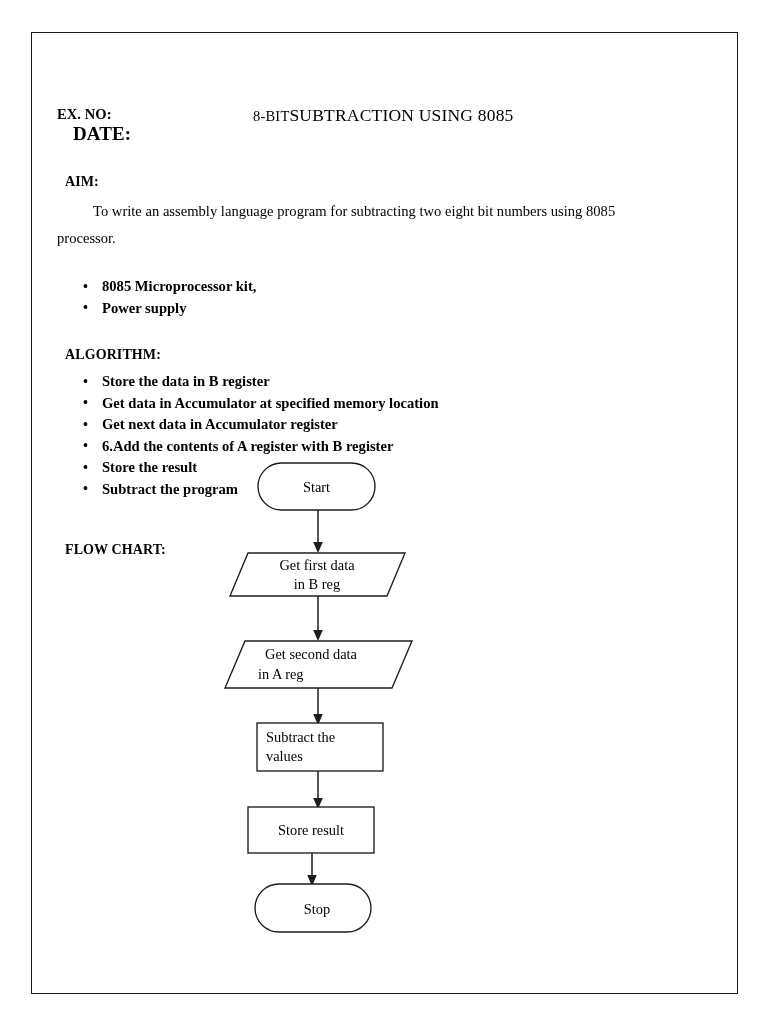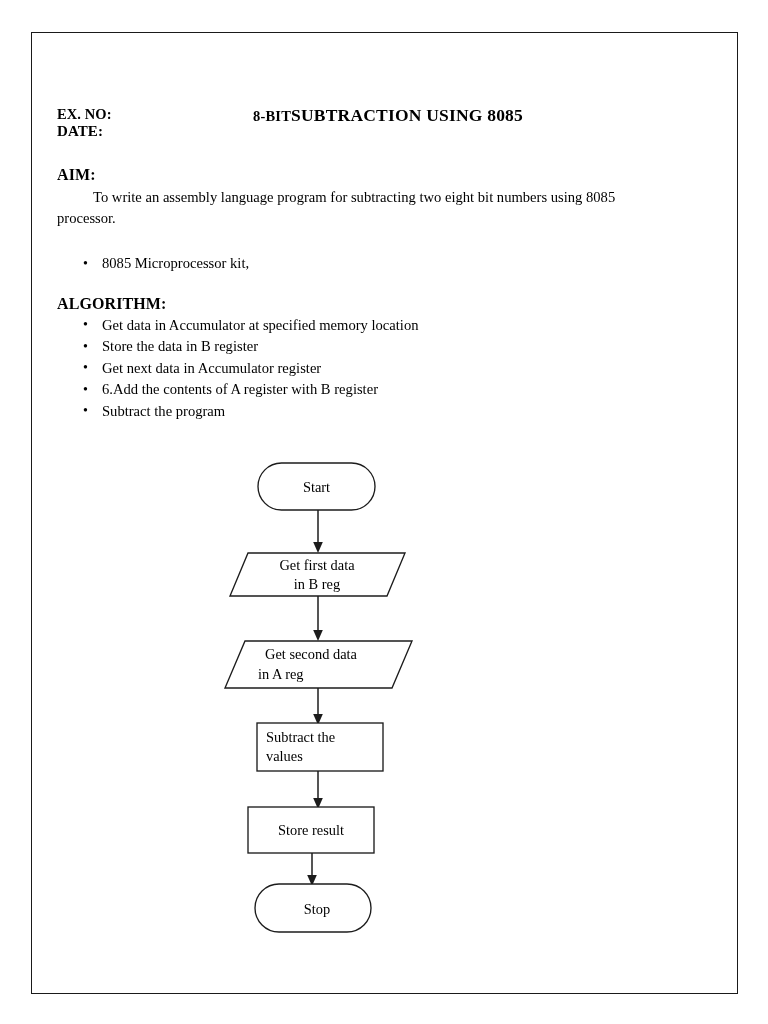--- a/index.html
+++ b/index.html
@@ -45,73 +45,74 @@
   .exno {
     position: absolute;
     left: 0;
     top: 0;
     font-weight: bold;
     font-size: 14.5px;
     letter-spacing: 0.1px;
   }
   .datelabel {
     position: absolute;
-    left: 0;
+    left: 16px;
     top: 17px;
     font-weight: bold;
-    font-size: 15px;
+    font-size: 19px;
     letter-spacing: 0.1px;
   }
   .doc-title {
     position: absolute;
     left: 196px;
     top: -1px;
-    font-weight: bold;
+    font-weight: normal;
     white-space: nowrap;
   }
   .doc-title .t-small {
     font-size: 14.5px;
     letter-spacing: 0.2px;
   }
   .doc-title .t-big {
     font-size: 17.5px;
     letter-spacing: 0.2px;
   }
 
   h2.sec {
-    font-size: 16px;
-    font-weight: bold;
-    margin: 0;
+    font-size: 14px;
+    font-weight: bold;
+    margin: 8px;
     padding: 0;
     letter-spacing: 0.1px;
   }
 
   .gap-aim   { height: 22px; }
   .gap-app   { height: 22px; }
   .gap-alg   { height: 20px; }
   .gap-flow  { height: 34px; }
 
   p.body-text {
     margin: 3px 0 0 0;
     font-size: 14.6px;
-    line-height: 21px;
+    line-height: 27px;
     text-indent: 36px;
     width: 585px;
   }
 
   ul.bullets {
     margin: 2px 0 0 0;
     padding: 0;
     list-style: none;
   }
   ul.bullets li {
     position: relative;
     font-size: 14.6px;
     line-height: 21.5px;
     padding-left: 45px;
+    font-weight: bold;
   }
   ul.bullets li::before {
     content: "\2022";
     position: absolute;
     left: 26px;
     top: -0.5px;
     font-size: 14px;
   }
 
   
@@ -158,33 +159,36 @@
     </span>
   </div>
 
   <div class="gap-aim"></div>
   <h2 class="sec">AIM:</h2>
   <p class="body-text">To write an assembly language program for subtracting two eight bit numbers using 8085 processor.</p>
 
   <div class="gap-app"></div>
   <ul class="bullets">
     <li>8085 Microprocessor kit,</li>
+    <li>Power supply</li>
   </ul>
 
   <div class="gap-alg"></div>
   <h2 class="sec">ALGORITHM:</h2>
   <ul class="bullets">
+    <li>Store the data in B register</li>
     <li>Get data in Accumulator at specified memory location</li>
-    <li>Store the data in B register</li>
     <li>Get next data in Accumulator register</li>
     <li>6.Add the contents of A register with B register</li>
+    <li>Store the result</li>
     <li>Subtract the program</li>
   </ul>
 
   <div class="gap-flow"></div>
+  <h2 class="sec">FLOW CHART:</h2>
 
 </div>
 
 <div id="flow-chart">
 <svg width="768" height="1024" viewBox="0 0 768 1024" xmlns="http://www.w3.org/2000/svg">
 
   <rect class="shape-outline" x="258" y="463" width="117" height="47" rx="23.5" ry="23.5"></rect>
   <text class="node-text" x="316.5" y="491.5" text-anchor="middle">Start</text>
 
   <g>

